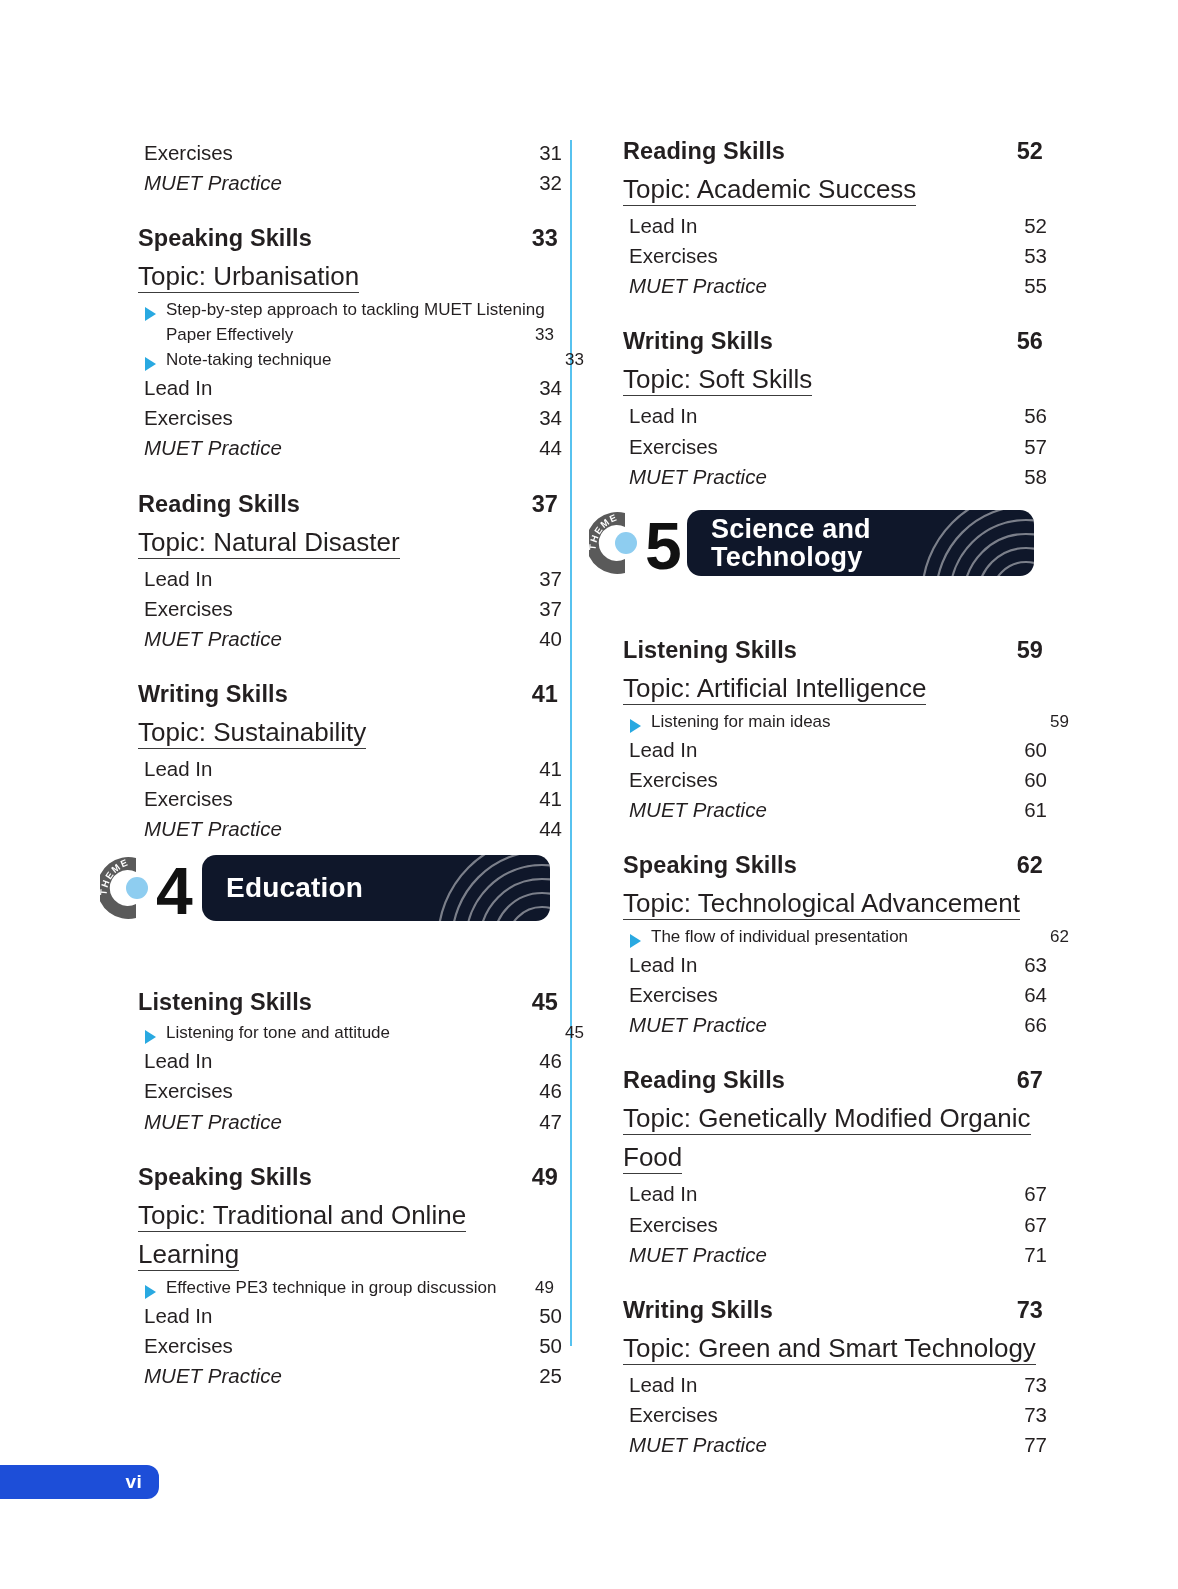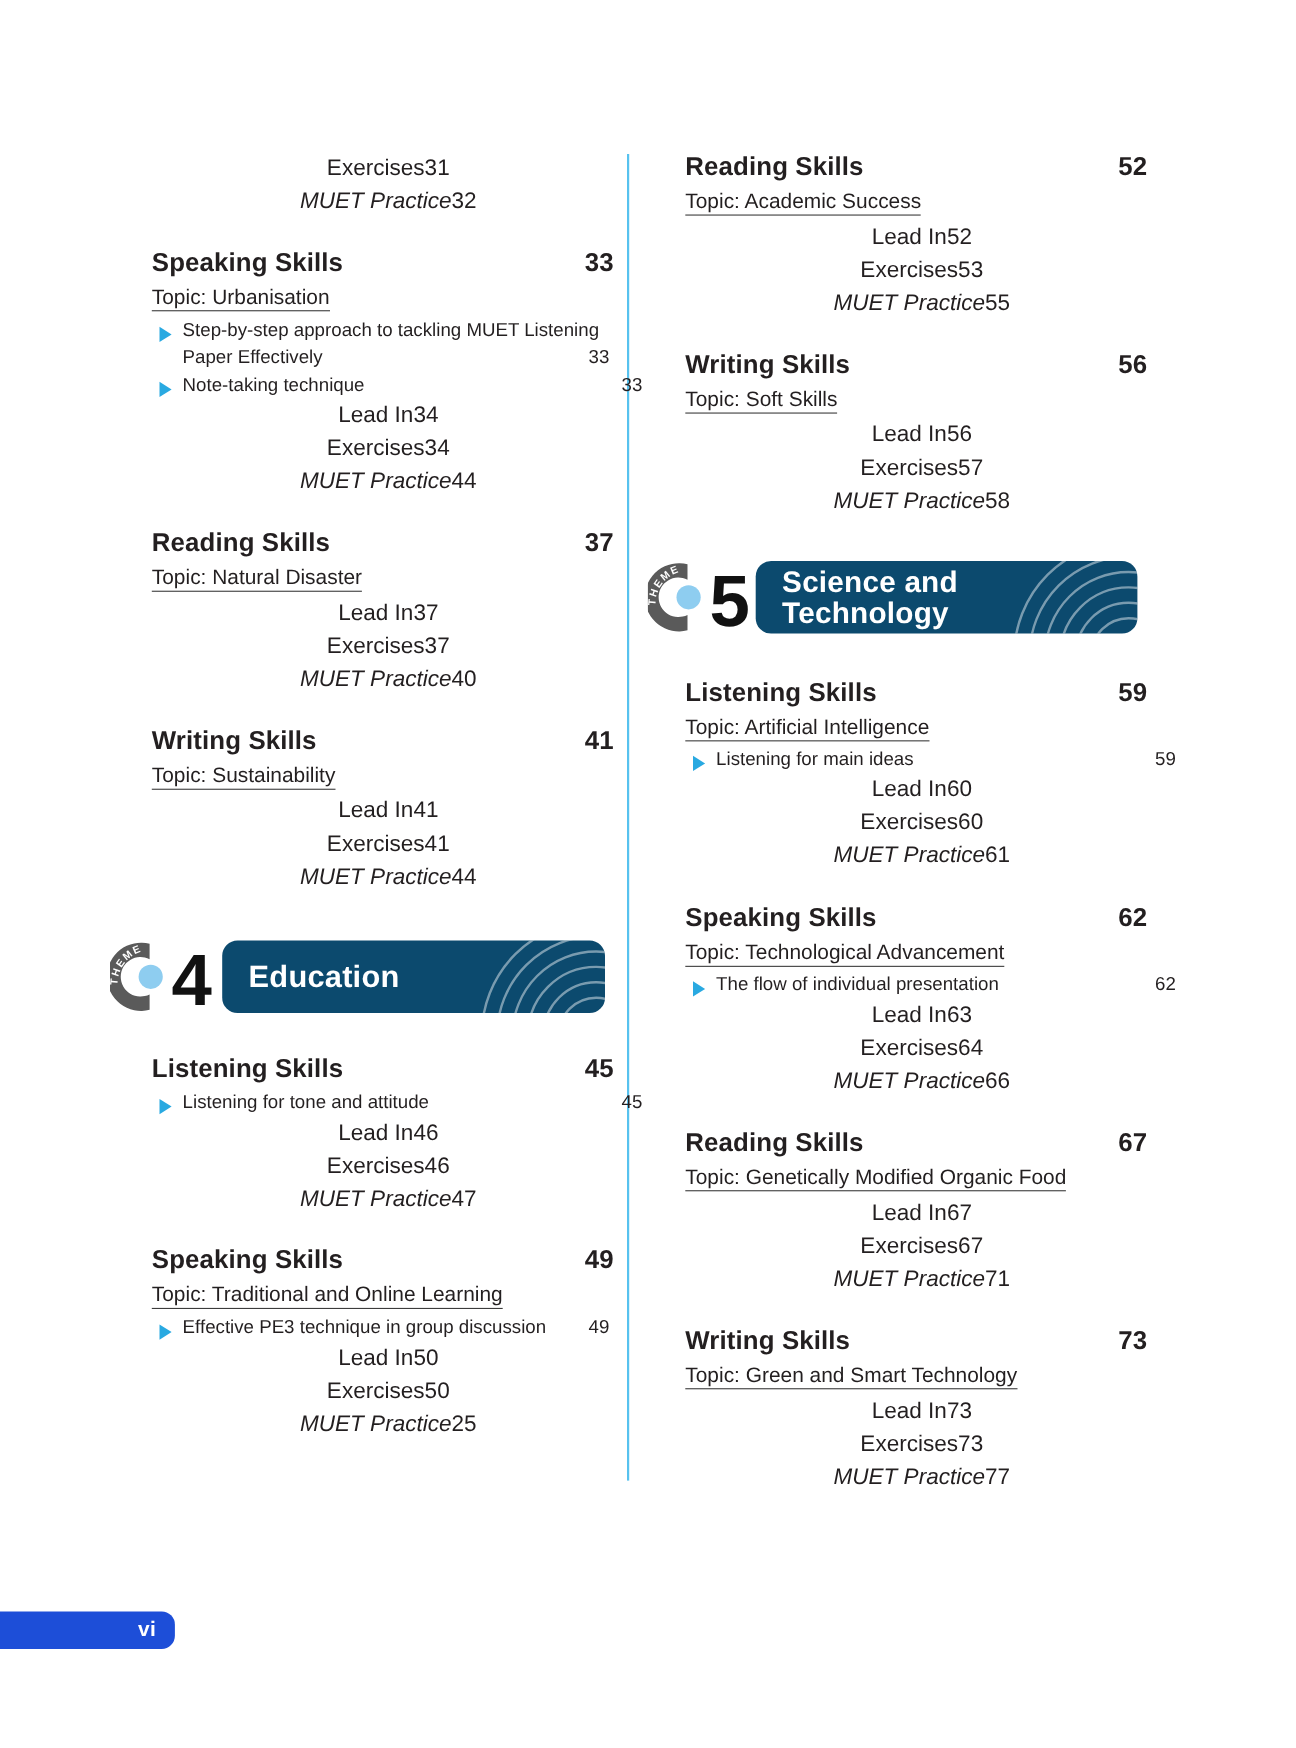--- a/index.html
+++ b/index.html
@@ -55,35 +55,34 @@
     font-weight: bold;
     letter-spacing: .1px;
     margin-top: 27px;
     margin-bottom: 5px;
   }
   .sec-head .pg { font-size: 23.5px; font-weight: bold; }
   .col > .sec-head:first-child { margin-top: 0; }
 
   
   .topic {
-    font-size: 19px;
+    font-size: 26px;
     margin: 0 0 2px 0;
     line-height: 1.5;
   }
   .topic span.u {
     border-bottom: 1.4px solid #3c3c3c;
     padding-bottom: 1px;
   }
 
   
   .entry {
     font-size: 20.5px;
     line-height: 1.47;
     padding-left: 6px;
-    justify-content: center;
   }
   .entry .pg { padding-right: 2px; }
 
   
   .entry.ital .lbl { font-style: italic; }
 
   
   .bullet {
     font-size: 17px;
     line-height: 1.47;
@@ -123,21 +122,21 @@
     top: 0;
     width: 104px;
     height: 72px;
   }
   .badge svg { display: block; }
 
   .bar {
     position: absolute;
     top: 3px;
     height: 66px;
-    background: #0c4a6e;
+    background: #0f172a;
     border-radius: 14px;
     overflow: hidden;
   }
   .banner.b4 .bar { left: 102px; right: 0; }
   .banner.b5 .bar { left: 98px;  right: 0; }
 
   .bar .arcs { position: absolute; right: -4px; top: -6px; }
 
   .bar-title {
     position: absolute;

